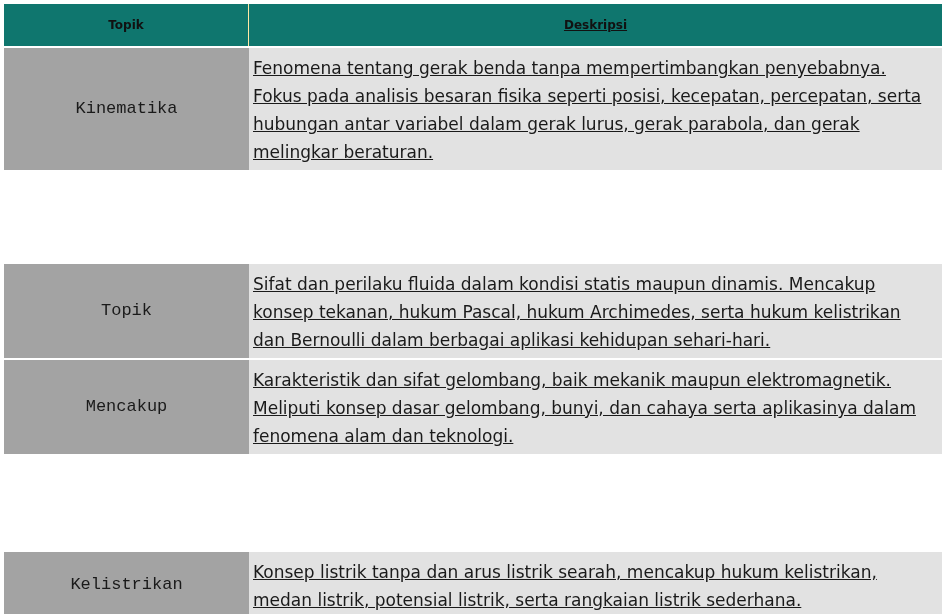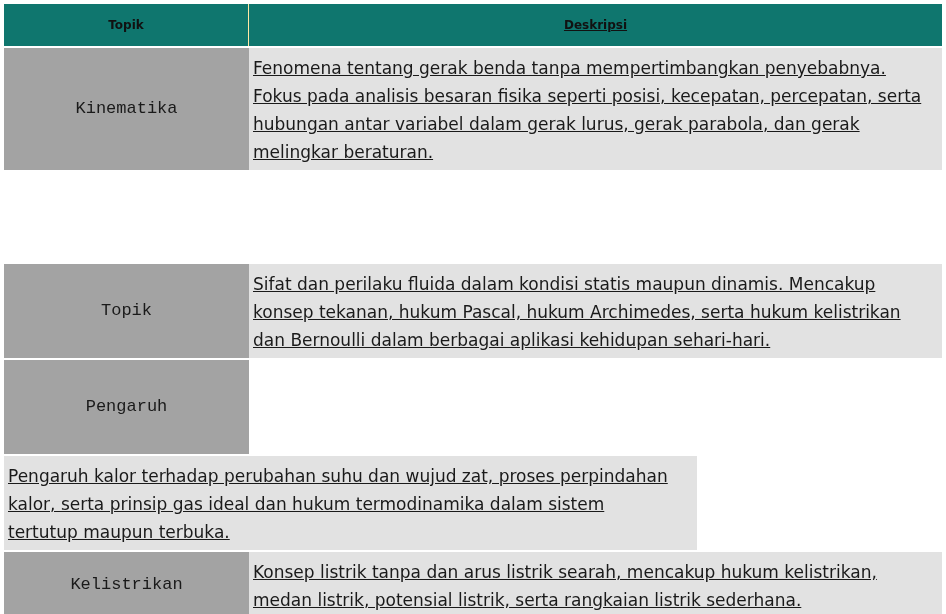--- a/index.html
+++ b/index.html
@@ -87,27 +87,27 @@
   </div>
 
   <div class="row body-row" style="height:94px">
     <div class="topic-cell col-topic">Topik</div>
     <div class="desc-cell col-desc">
         <span>Sifat dan perilaku fluida dalam kondisi statis maupun dinamis. Mencakup konsep tekanan, hukum Pascal, hukum Archimedes, serta hukum kelistrikan dan Bernoulli dalam berbagai aplikasi kehidupan sehari-hari.</span>
       </div>
   </div>
 
   <div class="row body-row" style="height:94px">
-    <div class="topic-cell col-topic">Pengaruh</div>
+    <div class="topic-cell col-topic">Mencakup</div>
+    <div class="desc-cell col-desc">
+        <span>Karakteristik dan sifat gelombang, baik mekanik maupun elektromagnetik. Meliputi konsep dasar gelombang, bunyi, dan cahaya serta aplikasinya dalam fenomena alam dan teknologi.</span>
+      </div>
   </div>
 
   <div class="row body-row" style="height:94px">
-    <div class="desc-cell col-desc">
-        <span>Pengaruh kalor terhadap perubahan suhu dan wujud zat, proses perpindahan kalor, serta prinsip gas ideal dan hukum termodinamika dalam sistem tertutup maupun terbuka.</span>
-      </div>
   </div>
 
   <div class="row body-row" style="height:66px">
     <div class="topic-cell col-topic">Kelistrikan</div>
     <div class="desc-cell col-desc">
         <span>Konsep listrik tanpa dan arus listrik searah, mencakup hukum kelistrikan, medan listrik, potensial listrik, serta rangkaian listrik sederhana.</span>
       </div>
   </div>
 </div>
 

